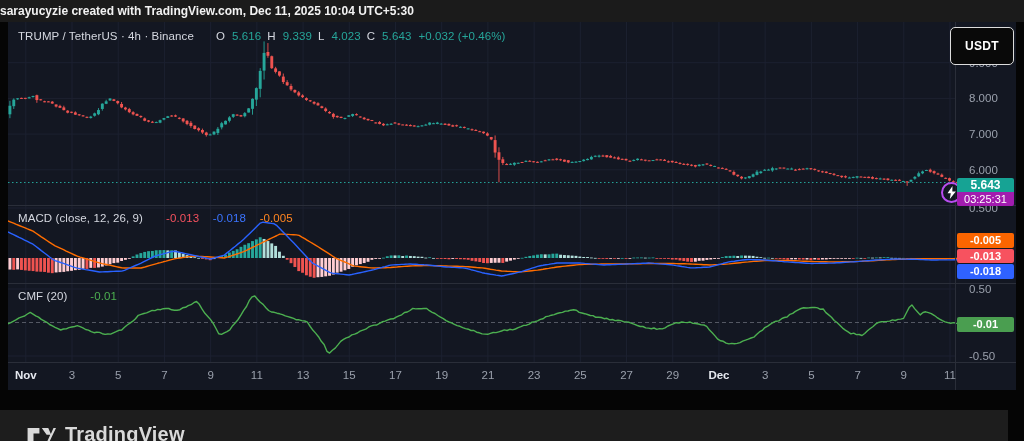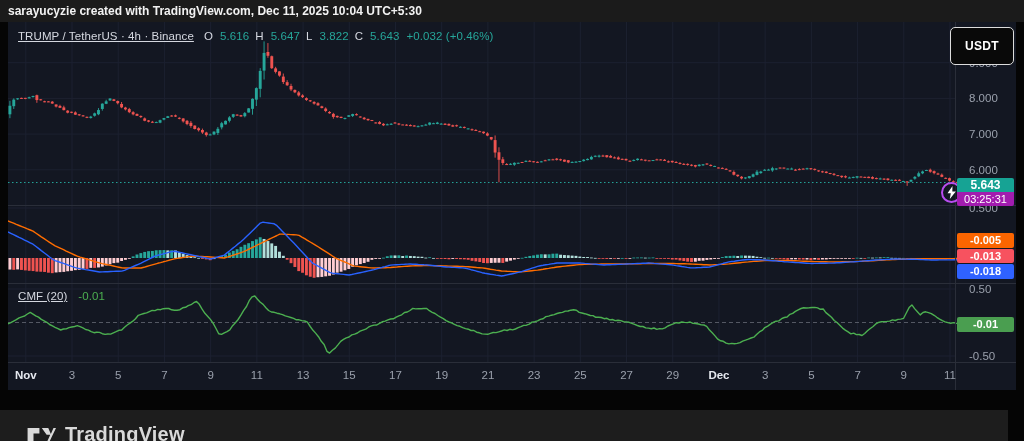--- a/index.html
+++ b/index.html
@@ -1,28 +1,28 @@
 <!DOCTYPE html>
 <html><head>
 <meta charset="utf-8">
 <style>
   html,body{margin:0;padding:0;background:#050505;}
   *{box-sizing:border-box;}
   .frame{position:relative;width:1024px;height:441px;background:#050505;overflow:hidden;
          font-family:"Liberation Sans","DejaVu Sans",sans-serif;}
   .topbar{position:absolute;left:0;top:0;width:1024px;height:22px;background:#1b1b1b;
-          color:#f2f2f2;font-size:12px;font-weight:700;line-height:22px;padding-left:8px;}
+          color:#f2f2f2;font-size:12px;font-weight:700;line-height:22px;padding-left:0;}
   .chart{position:absolute;left:8px;top:22px;width:1008px;height:368px;background:#131722;}
   .chart svg{position:absolute;left:0;top:0;}
   svg text{font-family:"Liberation Sans","DejaVu Sans",sans-serif;}
   .legend{position:absolute;font-size:11.5px;letter-spacing:.1px;white-space:nowrap;z-index:5;color:#d5d8e0;}
   .lg-price{left:10px;top:8px;}
   .lg-macd{left:10px;top:190px;}
   .lg-cmf{left:10px;top:268px;}
-  .legend .t{color:#d5d8e0;margin-right:4px;text-decoration:underline;}
+  .legend .t{color:#d5d8e0;margin-right:16px;}
   .legend .k{color:#d5d8e0;margin-left:6px;}
   .legend .v{margin-left:7px;}
   .teal{color:#26a69a;} .redtx{color:#f7525f;} .bluetx{color:#3b74ff;} .orangetx{color:#ff8521;}
   .greentx{color:#4caf50;}
   .chg{margin-left:8px;}
   .usdt{position:absolute;left:942px;top:5px;width:64px;height:38px;background:#090909;
         border:1px solid #dcdcdc;border-radius:5px;color:#fff;font-size:12px;font-weight:700;
         letter-spacing:.3px;z-index:6;font-family:"Liberation Sans","DejaVu Sans",sans-serif;}
   .pxlabel{position:absolute;left:949px;top:156px;width:57px;height:28px;border-radius:2px;
            overflow:hidden;z-index:5;text-align:center;color:#fff;}
@@ -879,23 +879,26 @@
           <text x="710.9499999999999" y="357" text-anchor="middle" font-size="11.5" fill="#e6e9f0" font-weight="700">Dec</text>
           <text x="757.16" y="357" text-anchor="middle" font-size="11.5" fill="#9aa0ac" font-weight="400">3</text>
           <text x="803.37" y="357" text-anchor="middle" font-size="11.5" fill="#9aa0ac" font-weight="400">5</text>
           <text x="849.5799999999999" y="357" text-anchor="middle" font-size="11.5" fill="#9aa0ac" font-weight="400">7</text>
           <text x="895.79" y="357" text-anchor="middle" font-size="11.5" fill="#9aa0ac" font-weight="400">9</text>
           <text x="942" y="357" text-anchor="middle" font-size="11.5" fill="#9aa0ac" font-weight="400">11</text>
         </g>
       </svg>
 
     <div class="legend lg-price">
-      <span class="t">TRUMP / TetherUS · 4h · Binance</span><span class="k">O</span><span class="v teal">5.616</span><span class="k">H</span><span class="v teal">5.647</span><span class="k">L</span><span class="v teal">3.822</span><span class="k">C</span><span class="v teal">5.643</span><span class="v teal chg">+0.032 (+0.46%)</span>
+      <span class="t">TRUMP / TetherUS · 4h · Binance</span><span class="k">O</span><span class="v teal">5.616</span><span class="k">H</span><span class="v teal">9.339</span><span class="k">L</span><span class="v teal">4.023</span><span class="k">C</span><span class="v teal">5.643</span><span class="v teal chg">+0.032 (+0.46%)</span>
     </div>
 
+    <div class="legend lg-macd">
+      <span class="t">MACD (close, 12, 26, 9)</span><span class="v redtx">-0.013</span>&nbsp;&nbsp;<span class="v bluetx">-0.018</span>&nbsp;&nbsp;<span class="v orangetx">-0.005</span>
+    </div>
 
     <div class="legend lg-cmf">
       <span class="t">CMF (20)</span><span class="v greentx">-0.01</span>
     </div>
 
     <button class="usdt">USDT</button>
 
     <div class="bolt">
       <svg width="17" height="17" style="position:absolute;left:0;top:0">
         <polygon points="9.5,2 4.5,9.3 7.8,9.3 6.8,15 12.8,7.6 9.3,7.6" fill="#ffffff"></polygon>

